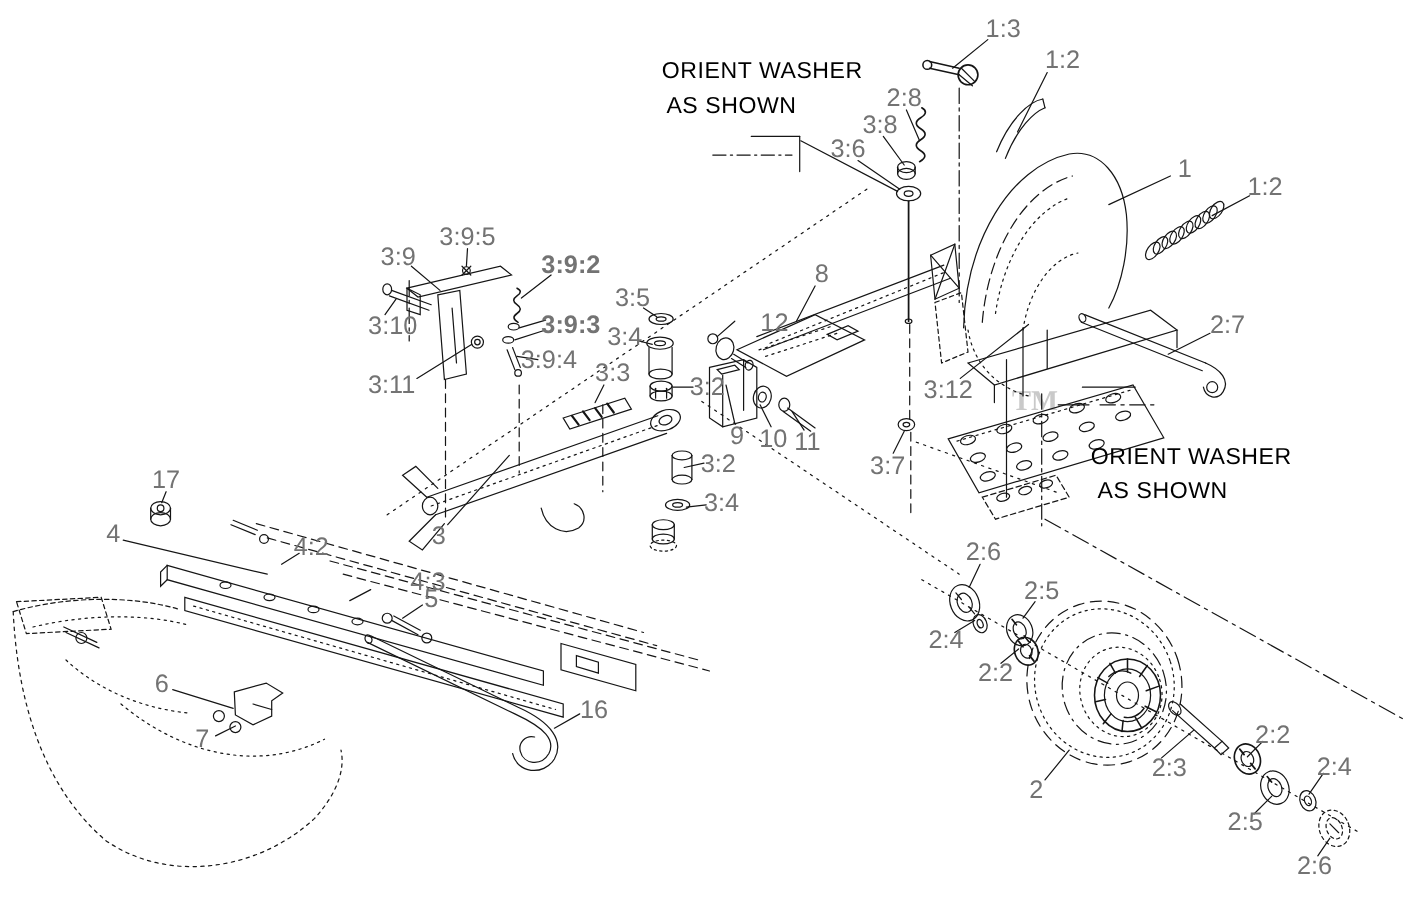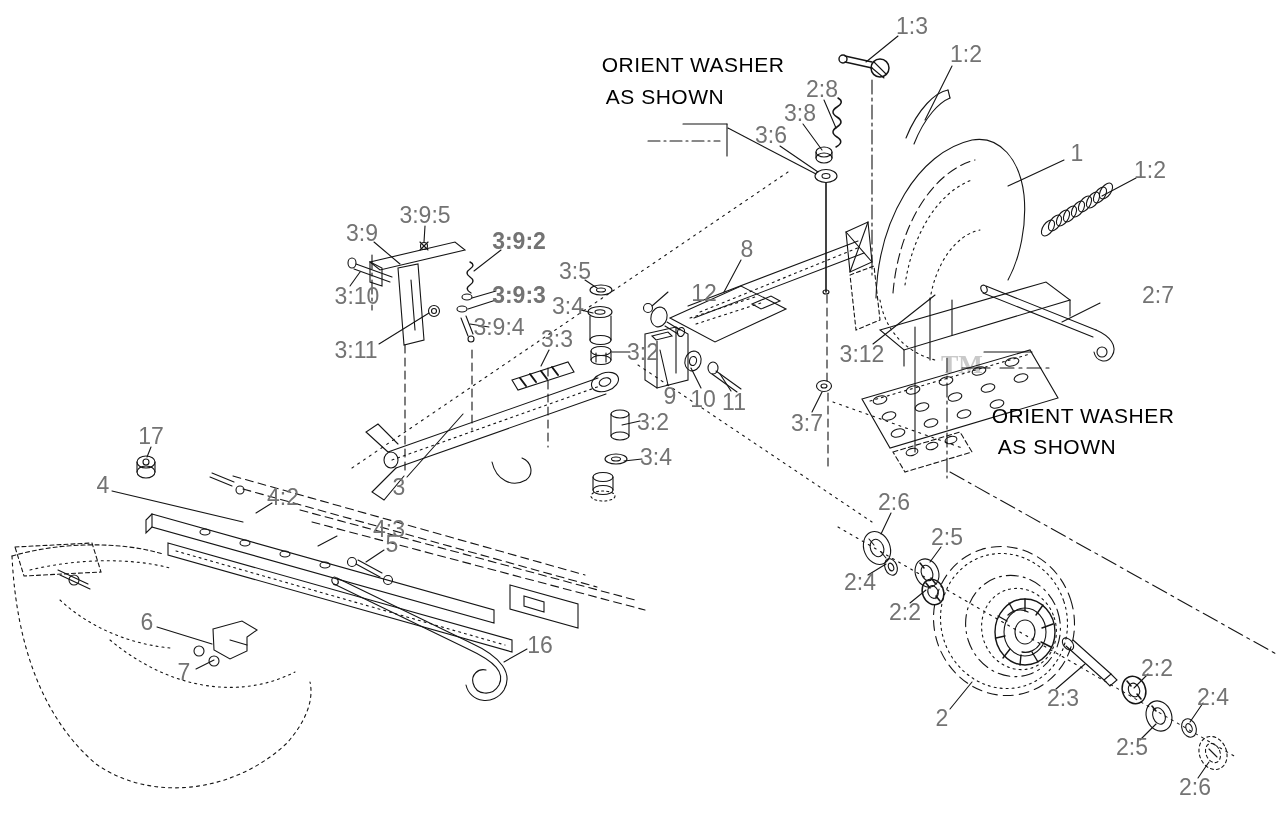--- a/index.html
+++ b/index.html
@@ -4,21 +4,21 @@
 <style>
   html,body{margin:0;padding:0;background:#ffffff;}
   .stage{position:relative;width:1280px;height:831px;background:#ffffff;overflow:hidden;
          font-family:"Liberation Sans",sans-serif;}
   .watermark{position:absolute;left:324px;top:322px;
              font-family:"Liberation Serif",serif;font-weight:bold;
              font-size:164px;letter-spacing:-5px;line-height:1;
              user-select:none;white-space:nowrap;}
   .wm-tm{position:absolute;left:920px;top:352px;
          font-family:"Liberation Serif",serif;font-weight:bold;
-         font-size:26px;line-height:1;user-select:none;margin-left:21px;}
+         font-size:26px;line-height:1;user-select:none;}
   svg.art{position:absolute;left:0;top:0;}
   svg.art *{vector-effect:non-scaling-stroke;}
   .callout{position:absolute;transform:translate(-50%,-50%);
            font-size:23px;color:#737373;white-space:nowrap;line-height:1;}
   .note-line{position:absolute;transform:translate(-50%,-50%);
              font-size:21px;color:#000;letter-spacing:0.5px;white-space:nowrap;line-height:1;}
 </style>
 </head>
 <body>
 
@@ -400,21 +400,21 @@
       <div class="callout" style="left: 800px; top: 113px;">3:8</div>
       <div class="callout" style="left: 771px; top: 135px;">3:6</div>
       <div class="callout" style="left: 1077px; top: 153px;">1</div>
       <div class="callout" style="left: 1150px; top: 170px;">1:2</div>
       <div class="callout" style="left: 425px; top: 215px;">3:9:5</div>
       <div class="callout" style="left: 362px; top: 233px;">3:9</div>
       <div class="callout" style="left: 519px; top: 241px; font-weight: bold;">3:9:2</div>
       <div class="callout" style="left: 747px; top: 249px;">8</div>
       <div class="callout" style="left: 575px; top: 271px;">3:5</div>
       <div class="callout" style="left: 679px; top: 293px; margin-left: 25px;">12</div>
-      <div class="callout" style="left: 1158px; top: 295px;">2:7</div>
+      <div class="callout" style="left: 1116px; top: 295px;">2:7</div>
       <div class="callout" style="left: 519px; top: 295px; font-weight: bold;">3:9:3</div>
       <div class="callout" style="left: 337px; top: 296px; margin-left: 20px;">3:10</div>
       <div class="callout" style="left: 568px; top: 306px;">3:4</div>
       <div class="callout" style="left: 499px; top: 327px;">3:9:4</div>
       <div class="callout" style="left: 557px; top: 339px;">3:3</div>
       <div class="callout" style="left: 356px; top: 350px;">3:11</div>
       <div class="callout" style="left: 643px; top: 352px;">3:2</div>
       <div class="callout" style="left: 862px; top: 354px;">3:12</div>
       <div class="callout" style="left: 670px; top: 396px;">9</div>
       <div class="callout" style="left: 703px; top: 399px; text-align: center;">10</div>

